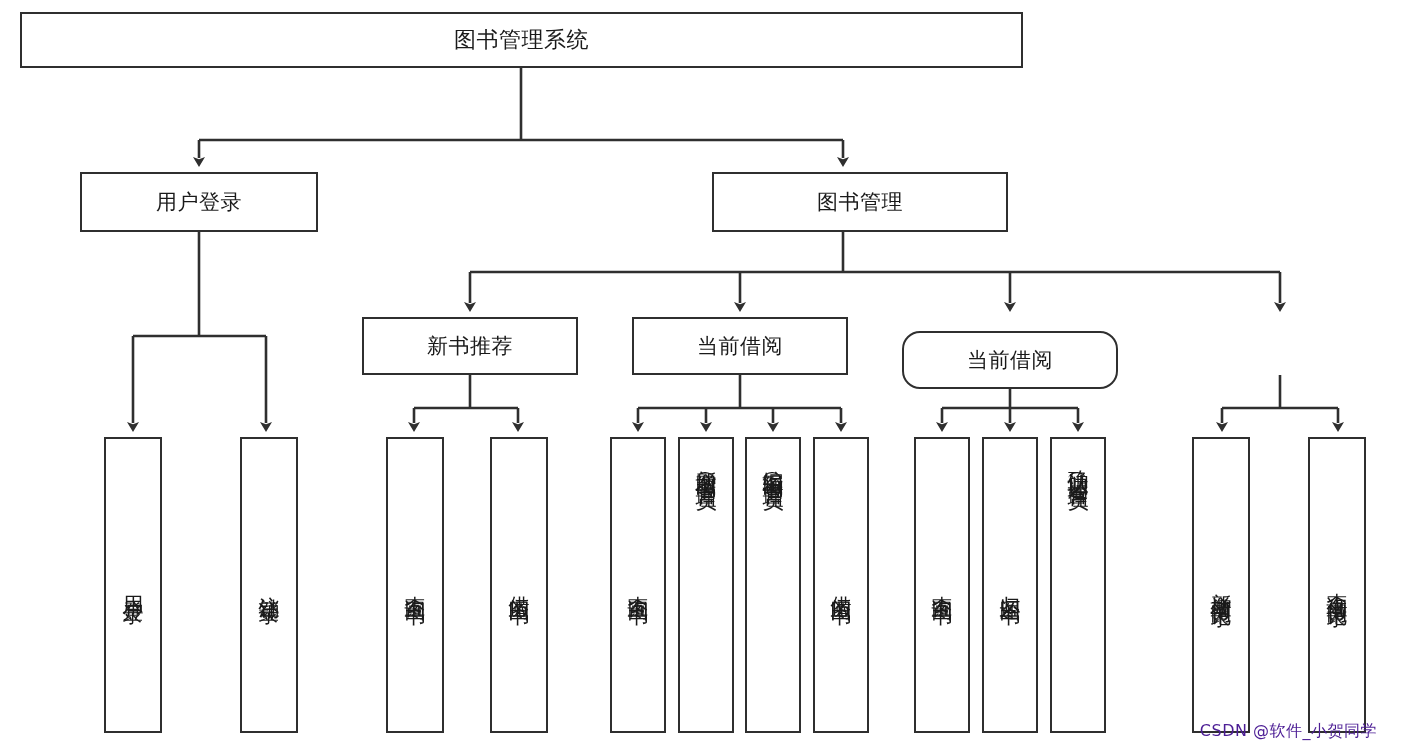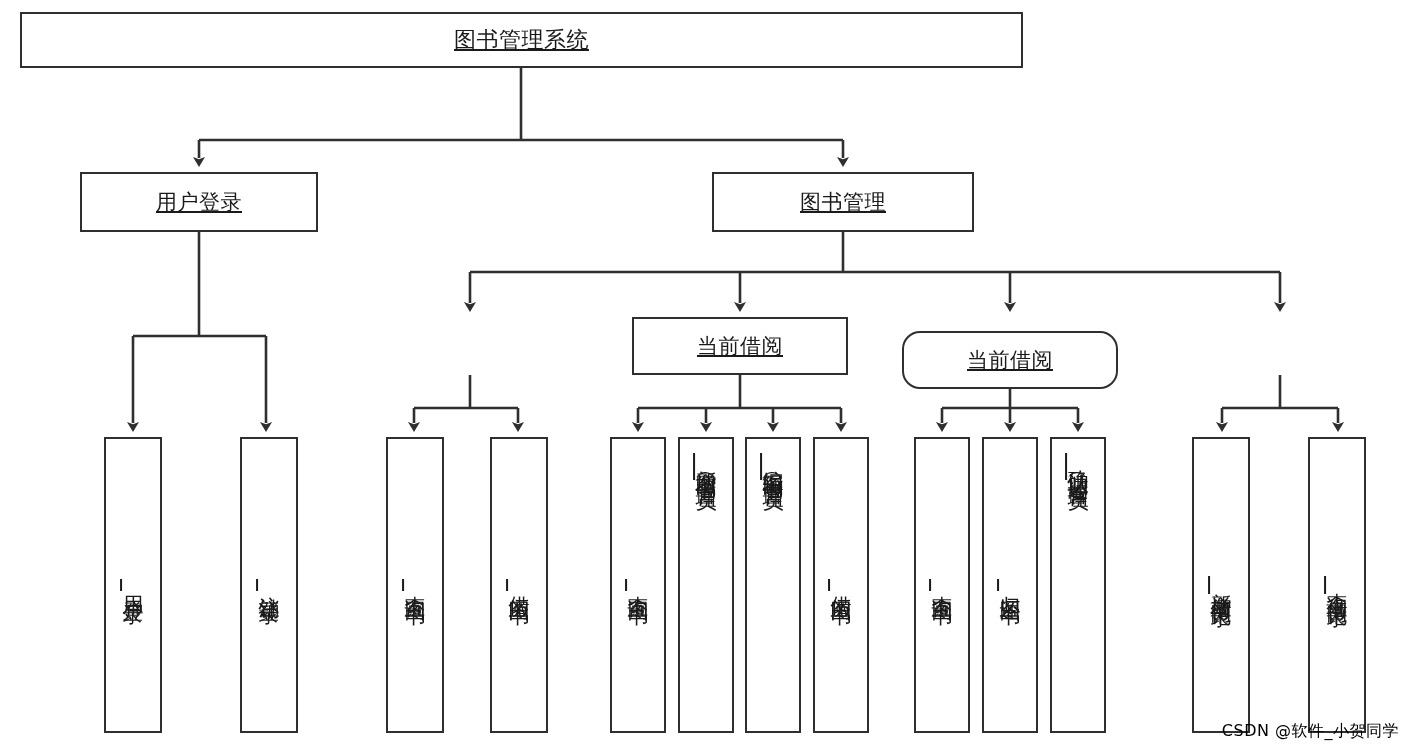--- a/index.html
+++ b/index.html
@@ -35,21 +35,20 @@
     display: flex;
     align-items: center;
     justify-content: center;
     color: #1a1a1a;
   }
   .node .node-label {
     display: block;
     text-align: center;
     line-height: 1.18;
     color: #1a1a1a;
-    text-decoration: underline;
   }
   .node-h .node-label {
     font-size: 21px;
     letter-spacing: 0.5px;
   }
   .node-root .node-label {
     font-size: 22px;
     letter-spacing: 0.5px;
   }
   .node-v {
@@ -64,24 +63,24 @@
     line-height: 1.34;
     letter-spacing: 3px;
     white-space: nowrap;
   }
   .node-v.v-mid {
     align-items: center;
     padding-top: 0;
   }
   .watermark {
     position: absolute;
-    right: 6px;
+    right: 28px;
     bottom: 5px;
     font-size: 16px;
-    color: #000000;
+    color: #4c1d95;
     white-space: nowrap;
     letter-spacing: 0.5px;
   }
 </style>
 </head>
 <body>
 
 <div id="diagram-root">
 
   <svg class="connectors" viewBox="0 0 1405 747" xmlns="http://www.w3.org/2000/svg">
@@ -137,24 +136,27 @@
   </svg>
 
   <div class="node node-h node-root" style="left:20px; top:12px; width:1003px; height:56px;">
     <span class="node-label">图书管理系统</span>
   </div>
 
   <div class="node node-h" style="left:80px; top:172px; width:238px; height:60px;">
     <span class="node-label">用户登录</span>
   </div>
 
-  <div class="node node-h" style="left:712px; top:172px; width:262px; height:60px;">
+  <div class="node node-h" style="left:712px; top:172px; width:296px; height:60px;">
     <span class="node-label">图书管理</span>
   </div>
 
+  <div class="node node-h" style="left:362px; top:317px; width:216px; height:58px;">
+    <span class="node-label">新书推荐</span>
+  </div>
 
   <div class="node node-h" style="left:632px; top:317px; width:216px; height:58px;">
     <span class="node-label">当前借阅</span>
   </div>
 
   <div class="node node-h" style="left:902px; top:331px; width:216px; height:58px;border-radius:18px;">
     <span class="node-label">当前借阅</span>
   </div>
 
 

